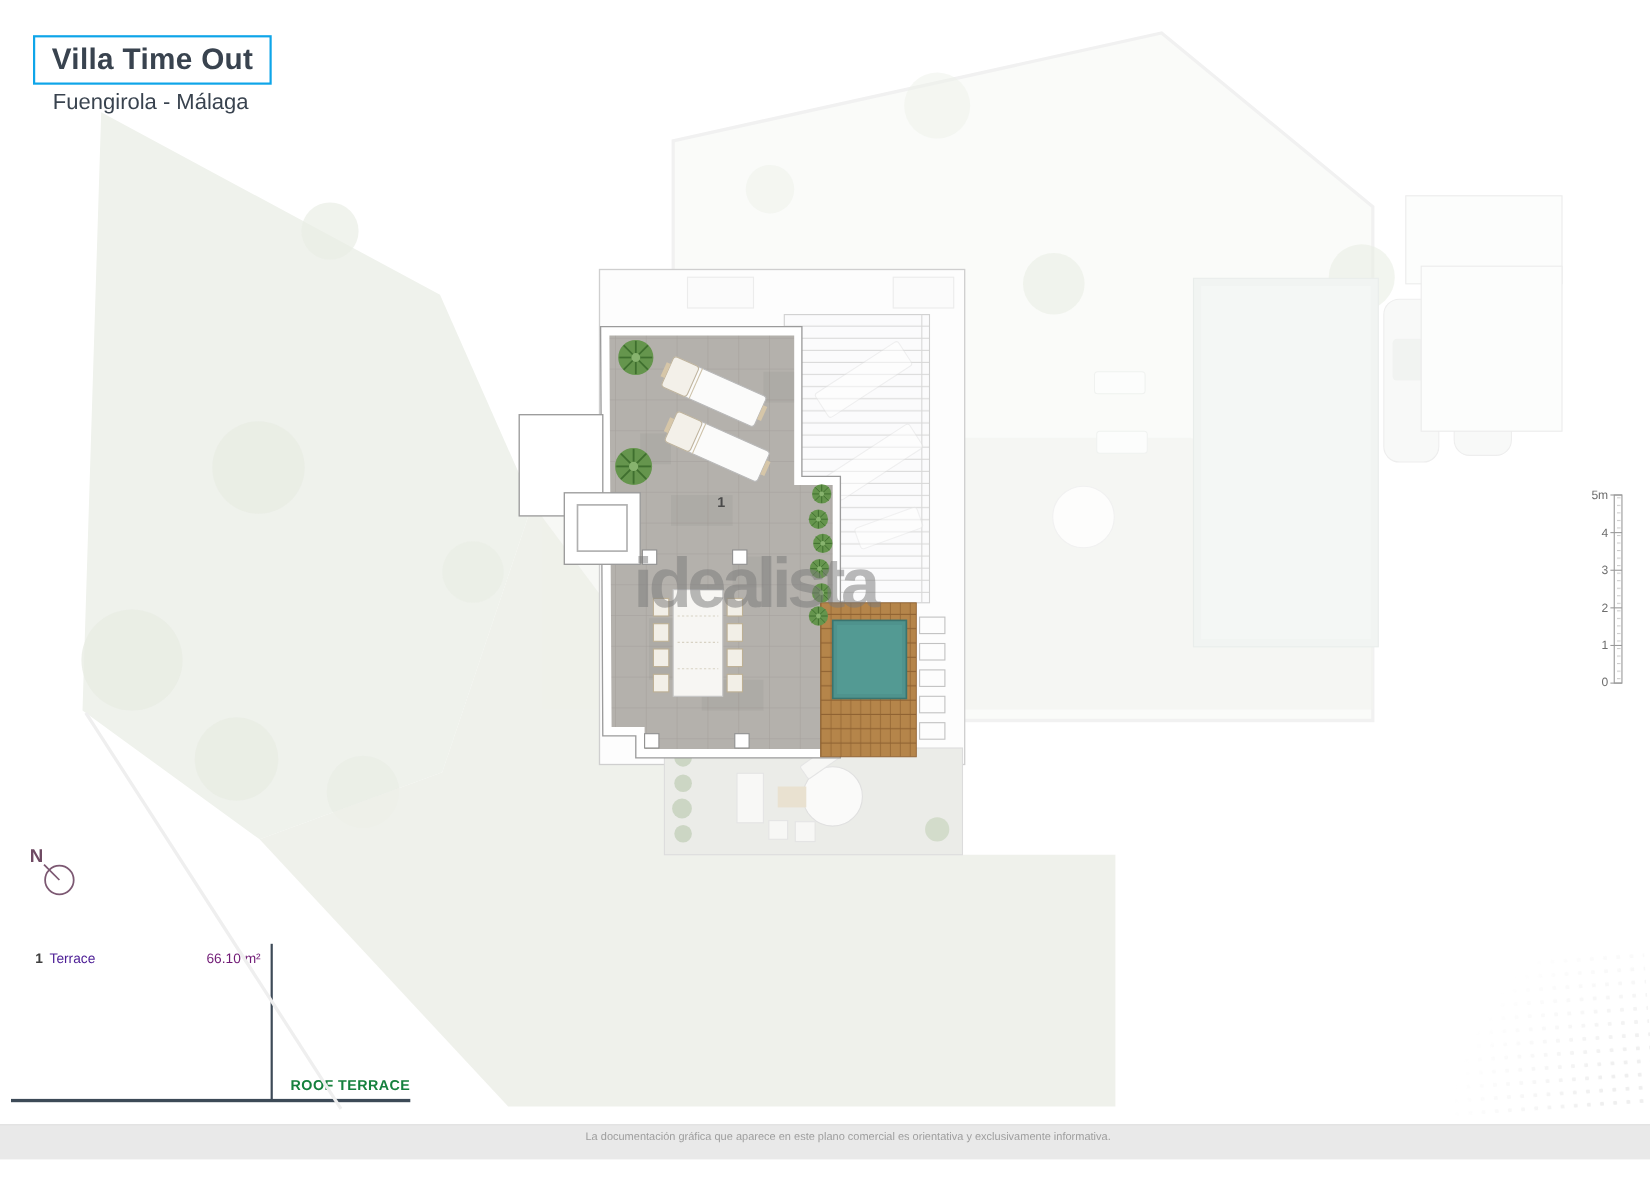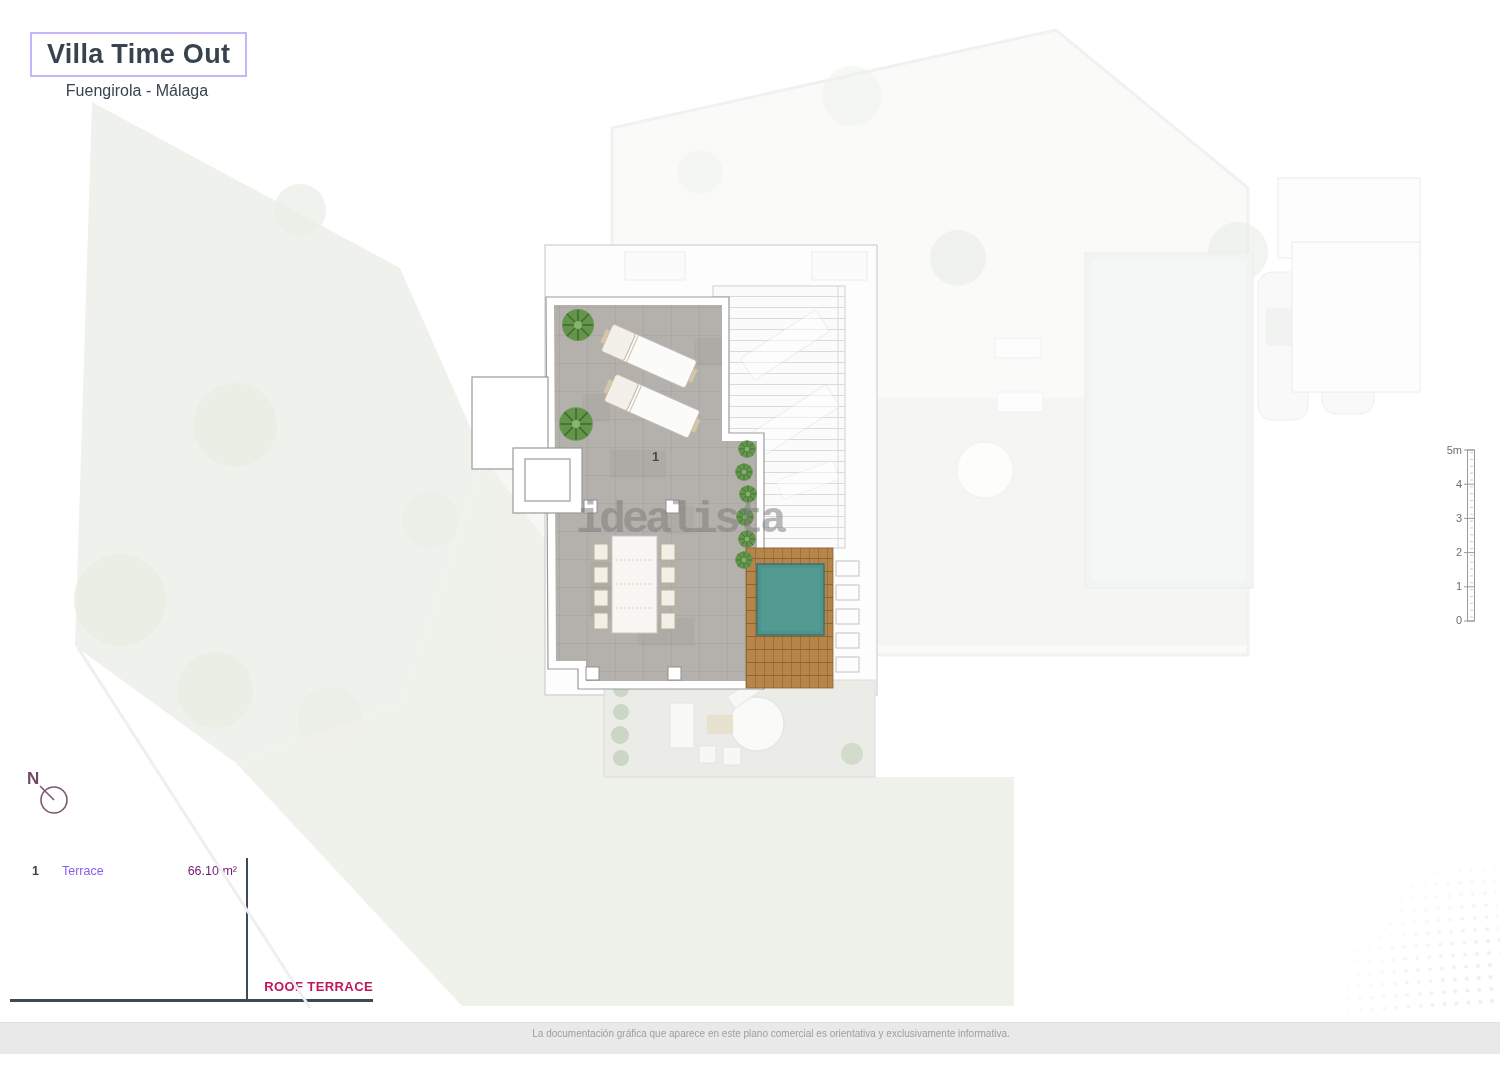--- a/index.html
+++ b/index.html
@@ -2,43 +2,43 @@
 <html><head>
 <meta charset="utf-8">
 <style>
   html,body{margin:0;padding:0;}
   body{
     width:1500px;height:1071px;position:relative;overflow:hidden;
     background:#ffffff;font-family:"Liberation Sans",sans-serif;
   }
   
   .title-box{
-    position:absolute;left:30px;top:32px;border:2px solid #c4b5fd;
+    position:absolute;left:30px;top:32px;border:2px solid #0ea5e9;
     padding:5px 15px;color:#39434f;font-size:27px;font-weight:bold;letter-spacing:.3px;
     background:#fff;
   }
   .subtitle{
     position:absolute;left:30px;top:82px;width:214px;text-align:center;
-    color:#39434f;font-size:16px;
+    color:#39434f;font-size:20px;
   }
   
   .watermark{
     position:absolute;left:576px;top:498px;
-    font-family:Liberation Mono, monospace;font-weight:bold;
-    font-size:45px;letter-spacing:-4px;line-height:1;
+    font-family:Liberation Sans, sans-serif;font-weight:bold;
+    font-size:64px;letter-spacing:-4px;line-height:1;
     color:rgba(123,123,123,.52);z-index:30;pointer-events:none;
   }
   
   .legend{position:absolute;left:0;top:855px;width:400px;height:160px;}
   .legend .num{position:absolute;left:32px;top:9px;font-size:12.5px;font-weight:bold;color:#3f3f3f;}
-  .legend .name{position:absolute;left:62px;top:9px;font-size:12.5px;color:#8b5cf6;}
+  .legend .name{position:absolute;left:45px;top:9px;font-size:12.5px;color:#4c1d95;}
   .legend .area{position:absolute;left:148px;top:9px;width:89px;text-align:right;font-size:12.5px;color:#701a75;}
   .legend .vline{position:absolute;left:246px;top:3px;width:2px;height:142px;background:#3d4a57;}
   .legend .floor{position:absolute;left:230px;top:124px;width:143px;text-align:right;
-    font-size:13px;font-weight:bold;color:#be185d;letter-spacing:.4px;}
+    font-size:13px;font-weight:bold;color:#15803d;letter-spacing:.4px;}
   .legend .hline{position:absolute;left:10px;top:144px;width:363px;height:3px;background:#3d4a57;}
   
   .footer{
     position:absolute;left:0;top:1022px;width:1500px;height:31px;background:#e9e9e9;
     border-top:1px solid #e0e0e0;text-align:center;color:#9e9e9e;font-size:10px;z-index:40;
   }
   .footer .l1{margin-top:5px;padding-left:42px;}
   .footer .l2{margin-top:2px;}
   
   .dots{

